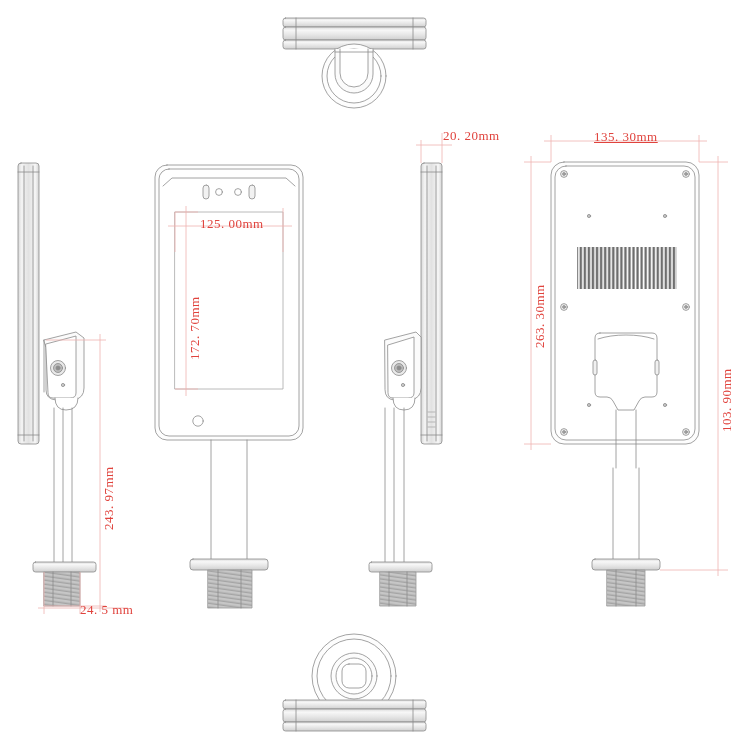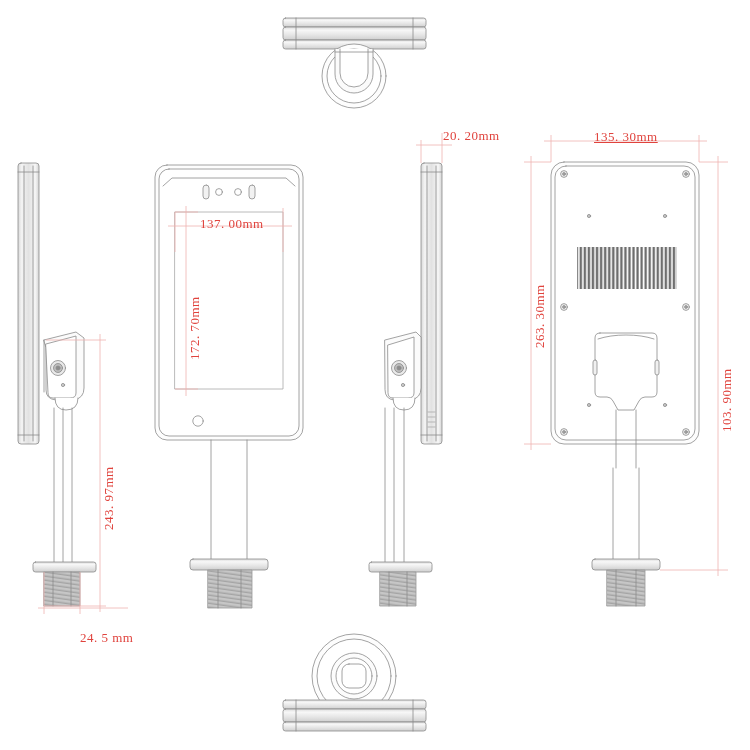--- a/index.html
+++ b/index.html
@@ -214,27 +214,27 @@
       <line x1="551" y1="162" x2="524" y2="162"></line>
       <line x1="551" y1="444" x2="524" y2="444"></line>
       <line x1="531" y1="156" x2="531" y2="450"></line>
 
       <line x1="699" y1="162" x2="728" y2="162"></line>
       <line x1="660" y1="570" x2="728" y2="570"></line>
       <line x1="718" y1="156" x2="718" y2="576"></line>
     </g>
   </svg>
 
-  <div class="dimtext" style="left:200px;top:216px;">137. 00mm</div>
+  <div class="dimtext" style="left:200px;top:216px;">125. 00mm</div>
 
   <div class="dimtext vert" style="left:187px;top:360px;transform:rotate(-90deg);">172. 70mm</div>
 
   <div class="dimtext vert" style="left:101px;top:530px;transform:rotate(-90deg);">243. 97mm</div>
 
-  <div class="dimtext" style="left:80px;top:602px;margin-top:28px;">24. 5 mm</div>
+  <div class="dimtext" style="left:80px;top:602px;">24. 5 mm</div>
 
   <div class="dimtext" style="left:443px;top:128px;">20. 20mm</div>
 
   <div class="dimtext" style="left:594px;top:129px;text-decoration:underline;">135. 30mm</div>
 
   <div class="dimtext vert" style="left:532px;top:348px;transform:rotate(-90deg);">263. 30mm</div>
 
   <div class="dimtext vert" style="left:719px;top:432px;transform:rotate(-90deg);">103. 90mm</div>
 
 </div>

